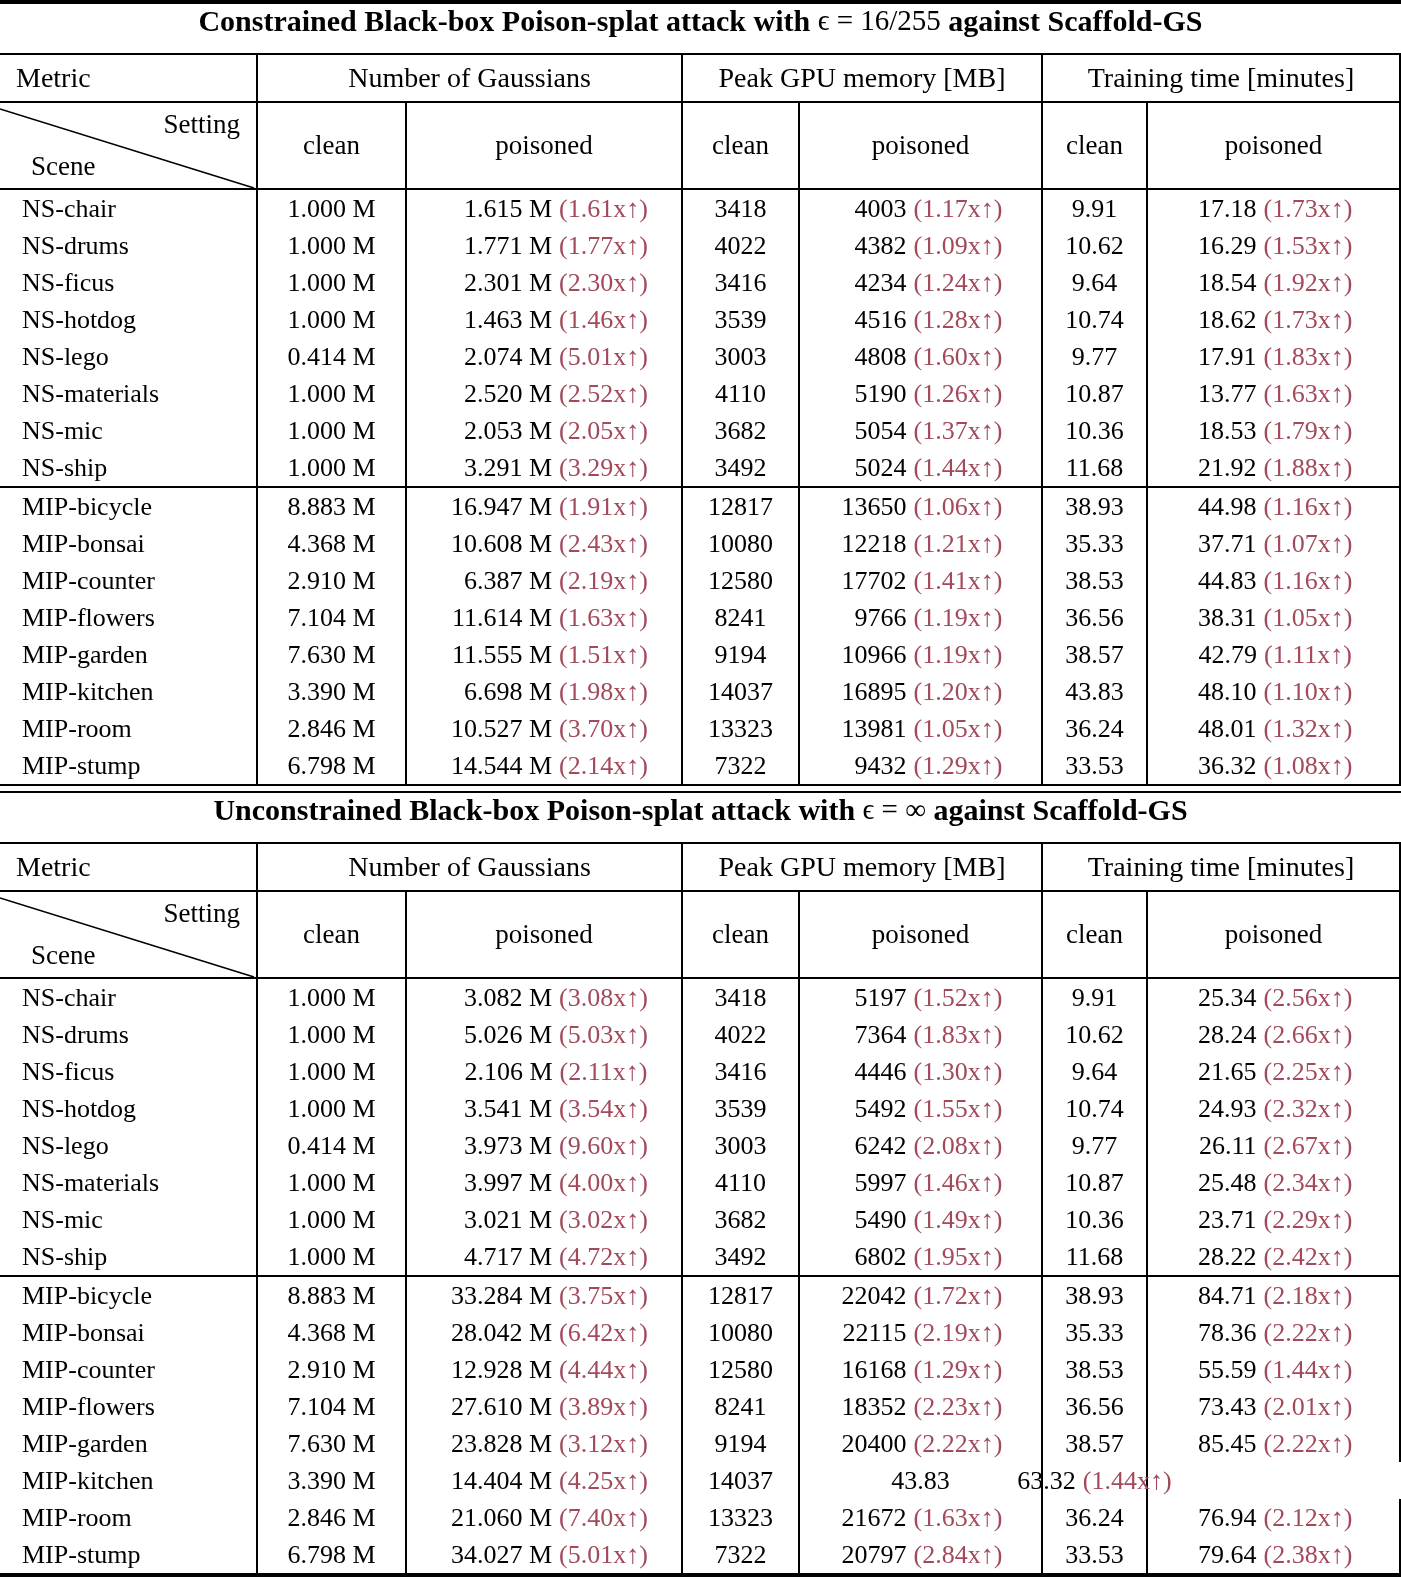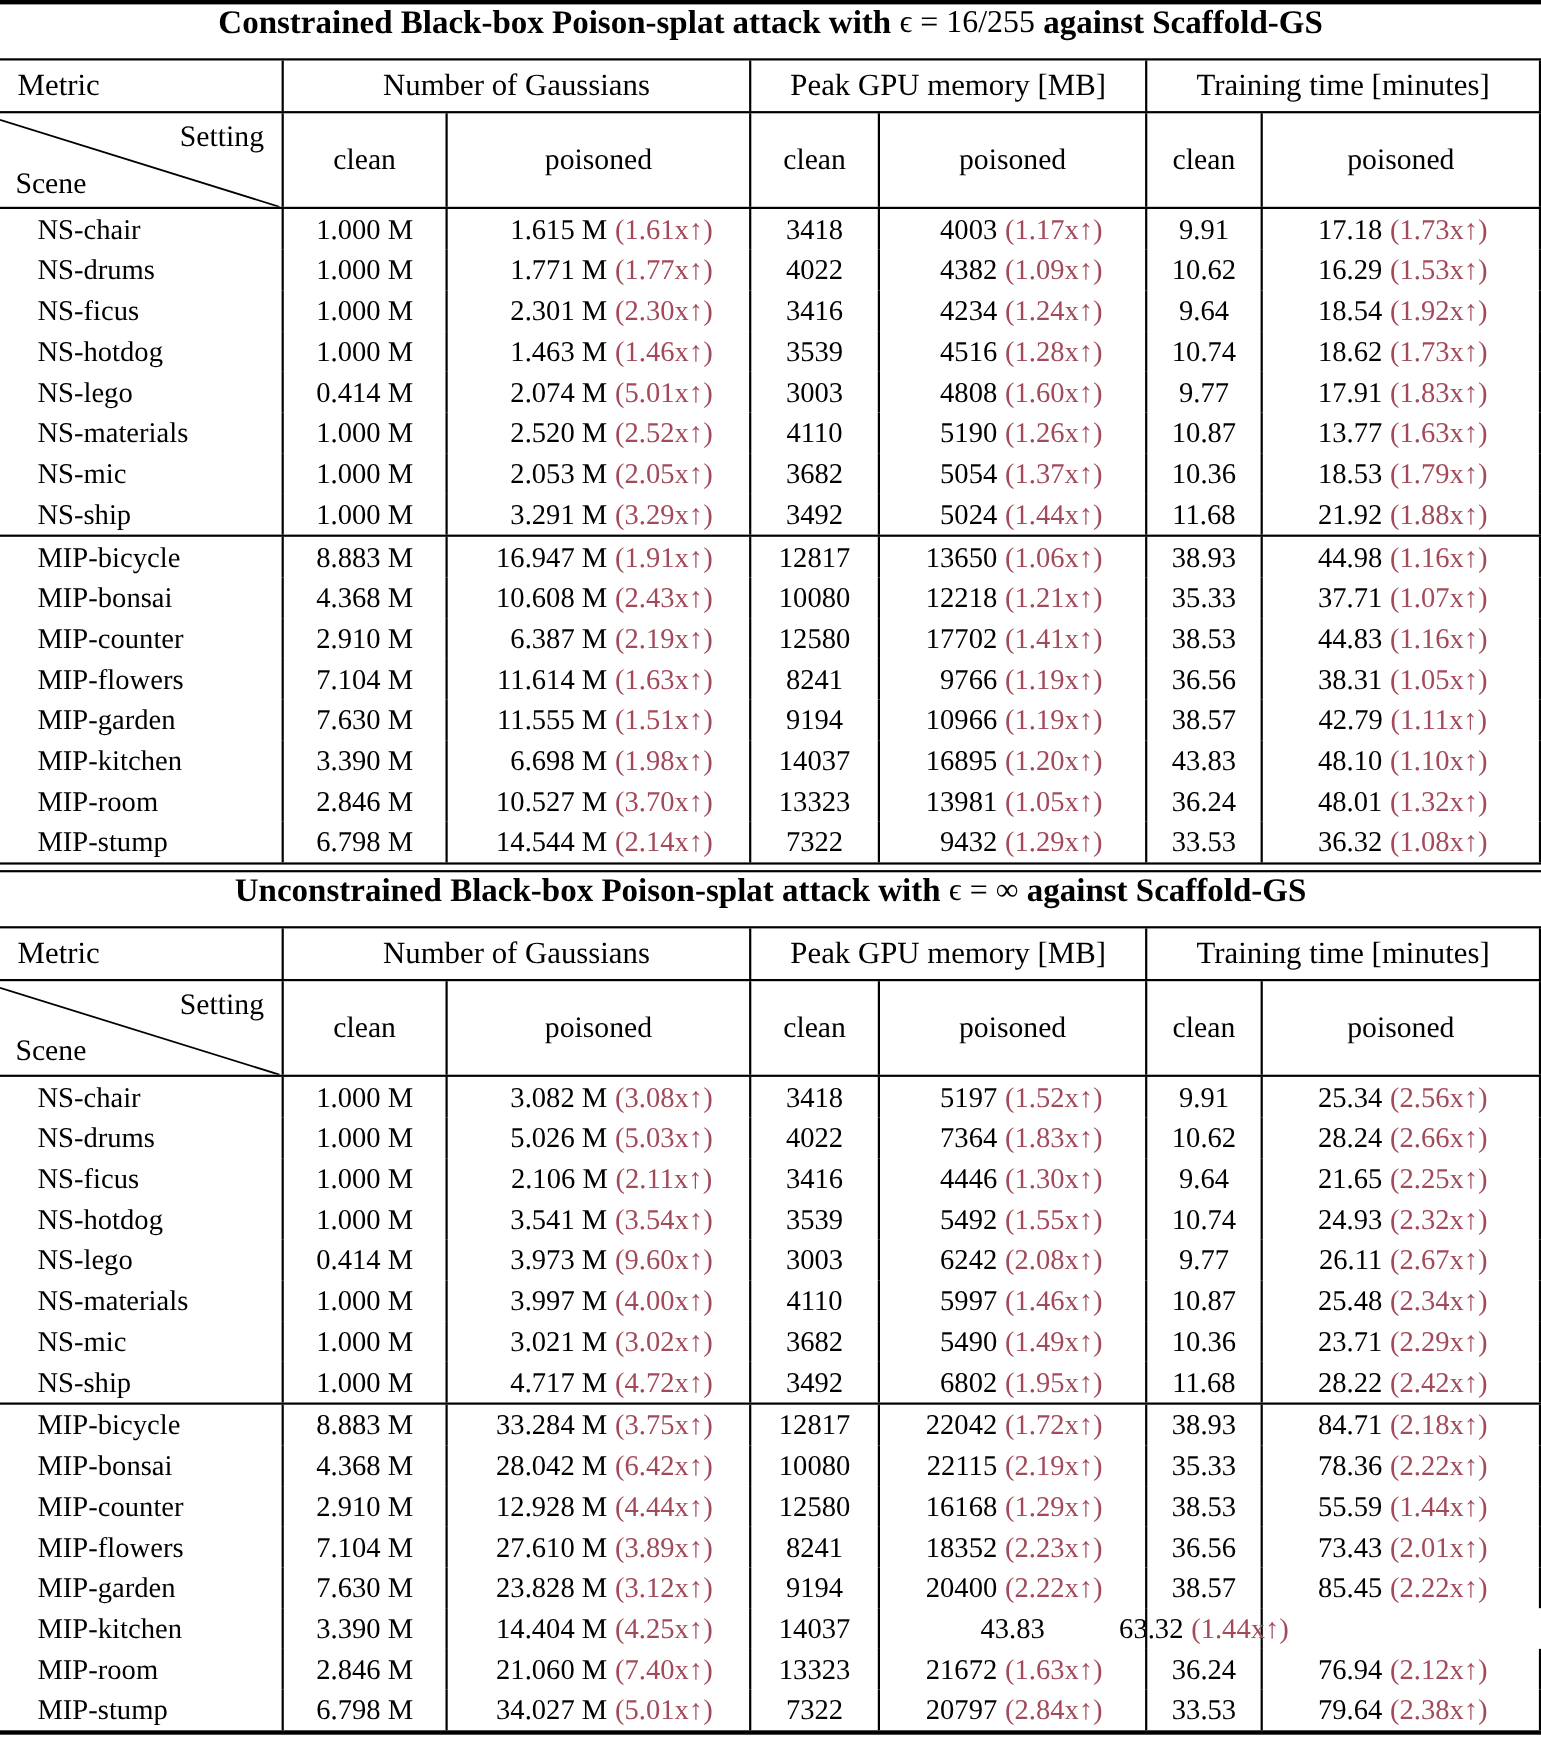--- a/index.html
+++ b/index.html
@@ -35,25 +35,25 @@
   .metric-row .metric-cell { justify-content: flex-start; padding-left: 16px; }
   .g1 { grid-column: 2 / 4; }
   .g2 { grid-column: 4 / 6; }
   .g3 { grid-column: 6 / 8; }
 
   .subheader-row { height: 85px; font-size: 27px; }
   .subheader-row .cell { display: flex; align-items: center; justify-content: center; }
   .diag-cell { position: relative; }
   .diag-cell svg { position: absolute; left: 0; top: 0; width: 100%; height: 100%; }
   .diag-setting { position: absolute; top: 6px; right: 16px; }
-  .diag-scene { position: absolute; bottom: 6px; left: 14px; }
+  .diag-scene { position: absolute; bottom: 6px; left: 31px; }
 
   .row { height: 37px; font-size: 26px; }
   .row .cell { display: flex; align-items: center; justify-content: center; white-space: pre; }
-  .row .scene-cell { justify-content: flex-start; padding-left: 34px; }
+  .row .scene-cell { justify-content: flex-start; padding-left: 22px; }
   .pois .val { display: inline-block; text-align: right; }
   .pois .factor { color: var(--accent, #a24a5a); margin-left: 7px; }
   .w-gauss .val { width: 112px; }
   .w-gpu .val { width: 68px; text-align: right; }
   .w-time .val { width: 62px; }
 </style>
 </head>
 <body>
 
 <div class="page">

